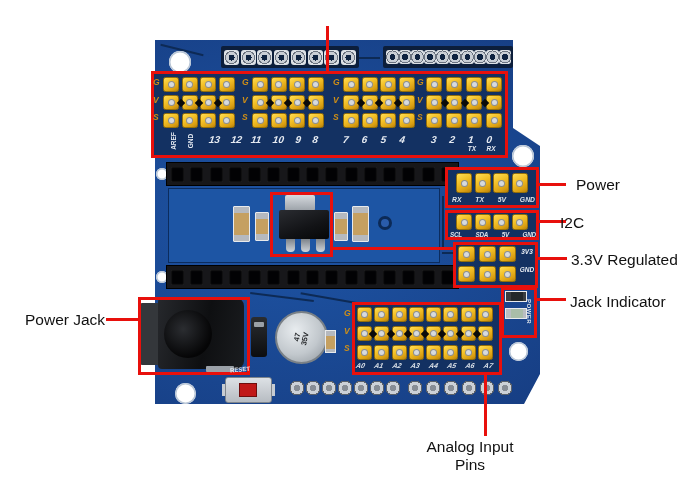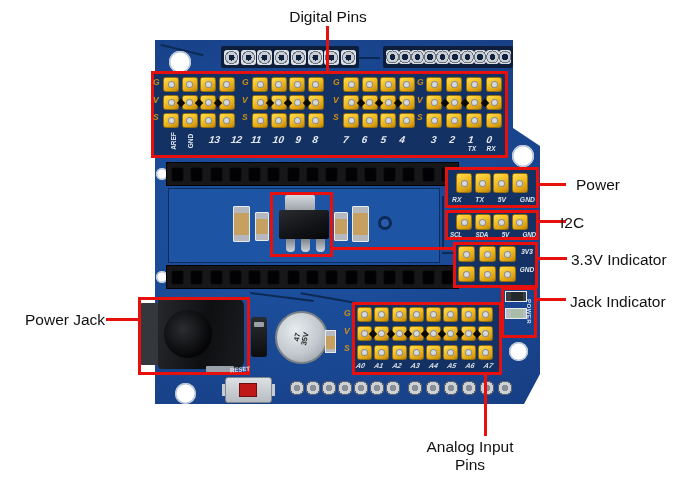--- a/index.html
+++ b/index.html
@@ -451,24 +451,23 @@
   <div class="rline" style="left:326px;top:26px;width:3px;height:46px;"></div>
   <div class="rline" style="left:539px;top:183px;width:27px;height:3px;"></div>
   <div class="rline" style="left:539px;top:220px;width:27px;height:3px;"></div>
   <div class="rline" style="left:333px;top:247px;width:121px;height:3px;"></div>
   <div class="rbox" style="left:270px;top:192px;width:63px;height:65px;"></div>
   <div class="rline" style="left:538px;top:257px;width:29px;height:3px;"></div>
   <div class="rline" style="left:537px;top:298px;width:29px;height:3px;"></div>
   <div class="rline" style="left:106px;top:318px;width:32px;height:3px;"></div>
   <div class="rline" style="left:484px;top:374px;width:3px;height:62px;"></div>
 
-  <div class="lbl center" style="left:265px;top:8px;width:126px;">Digital Pins</div>
   <div class="lbl" style="left:576px;top:176px;">Power</div>
   <div class="lbl" style="left:560px;top:214px;">I2C</div>
-  <div class="lbl" style="left:571px;top:251px;">3.3V Indicator</div>
+  <div class="lbl" style="left:571px;top:251px;">3.3V Regulated</div>
   <div class="lbl" style="left:570px;top:293px;">Jack Indicator</div>
   <div class="lbl center" style="left:402px;top:438px;width:136px;">
     <div>Analog Input</div>
     <div>Pins</div>
   </div>
   <div class="lbl" style="left:25px;top:311px;">Power Jack</div>
 
 </div>
 
 </body></html>

